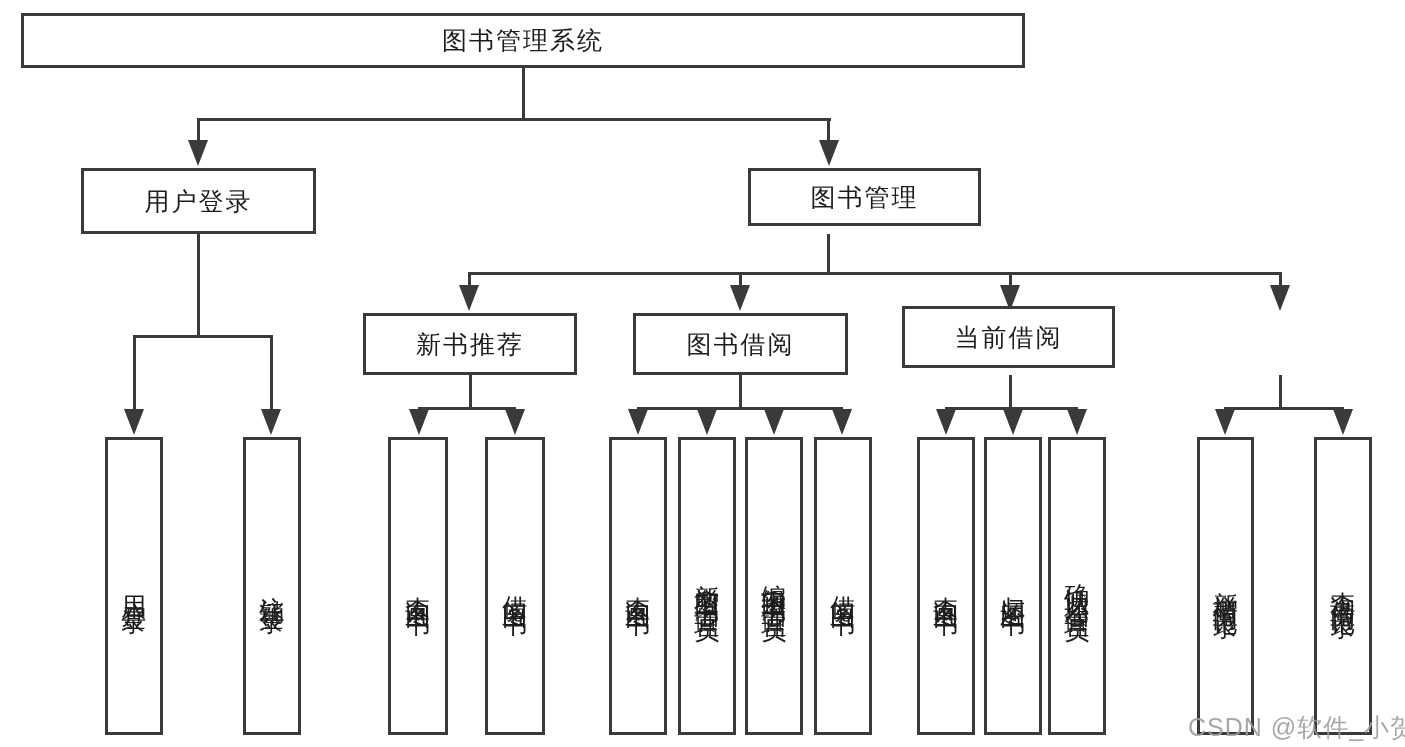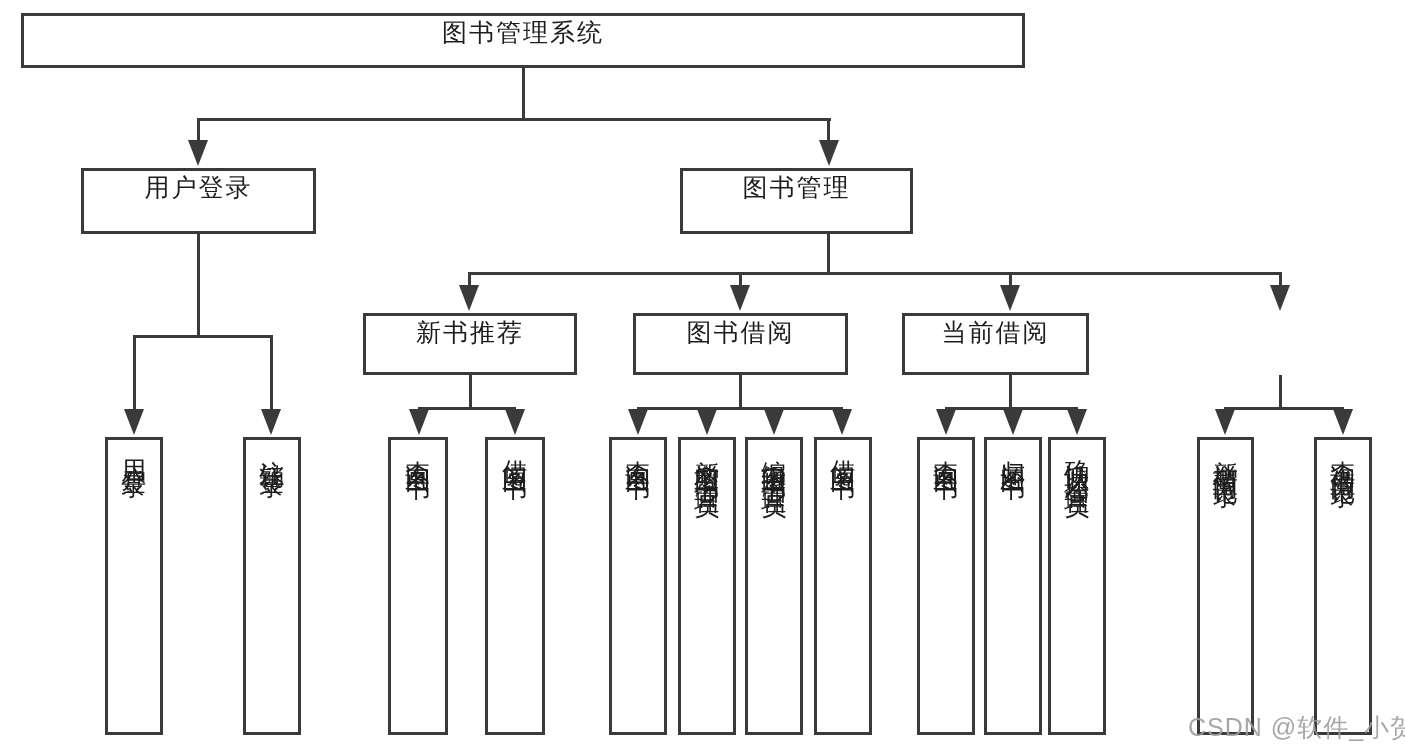--- a/index.html
+++ b/index.html
@@ -1,19 +1,19 @@
 <!DOCTYPE html>
 <html><head>
 <meta charset="utf-8">
 <style>
   html,body{margin:0;padding:0;background:#ffffff;}
   body{width:1405px;height:747px;overflow:hidden;font-family:"Liberation Sans",sans-serif;}
   .canvas{position:relative;width:1405px;height:747px;background:#ffffff;}
   .box{position:absolute;box-sizing:border-box;border:3px solid #3a3a3a;background:#ffffff;
-       display:flex;align-items:flex-start;justify-content:center;color:#1d1d1d;}
+       display:flex;align-items:center;justify-content:center;color:#1d1d1d;}
   .hbox{font-size:25px;letter-spacing:2px;}
   .leaf{top:437px;height:298px;}
   .leaf .vtext{writing-mode:vertical-rl;text-orientation:mixed;font-size:25px;
        letter-spacing:5px;line-height:1.05;color:#1d1d1d;}
   .vline{position:absolute;width:3px;background:#3a3a3a;}
   .hline{position:absolute;height:3px;background:#3a3a3a;}
   .arw{position:absolute;width:0;height:0;border-left:10px solid transparent;
        border-right:10px solid transparent;border-top:26px solid #3a3a3a;}
   .watermark{position:absolute;left:1188px;top:711px;font-size:25px;color:#9e9e9e;
        letter-spacing:1px;z-index:5;opacity:.9;white-space:nowrap;}
@@ -30,21 +30,21 @@
   <div class="vline" style="left:522px;top:68px;height:50px"></div>
   <div class="hline" style="left:197px;top:118px;width:634px"></div>
   <div class="vline" style="left:197px;top:118px;height:25px"></div>
   <div class="vline" style="left:827px;top:118px;height:25px"></div>
   <div class="arw" style="left:188px;top:140px"></div>
   <div class="arw" style="left:819px;top:140px"></div>
 
   <div class="box hbox" style="left:81px;top:168px;width:235px;height:66px">
     <span>用户登录</span>
   </div>
-  <div class="box hbox" style="left:680px;top:168px;width:233px;height:66px">
+  <div class="box hbox" style="left:748px;top:168px;width:233px;height:58px">
     <span>图书管理</span>
   </div>
 
   <div class="vline" style="left:197px;top:234px;height:102px"></div>
   <div class="hline" style="left:133px;top:335px;width:140px"></div>
   <div class="vline" style="left:133px;top:335px;height:76px"></div>
   <div class="vline" style="left:270px;top:335px;height:76px"></div>
   <div class="arw" style="left:124px;top:409px"></div>
   <div class="arw" style="left:261px;top:409px"></div>
 
@@ -58,21 +58,21 @@
   <div class="arw" style="left:730px;top:285px"></div>
   <div class="arw" style="left:1000px;top:285px"></div>
   <div class="arw" style="left:1270px;top:285px"></div>
 
   <div class="box hbox" style="left:633px;top:313px;width:215px;height:62px">
     <span>图书借阅</span>
   </div>
   <div class="box hbox" style="left:363px;top:313px;width:214px;height:62px">
     <span>新书推荐</span>
   </div>
-  <div class="box hbox" style="left:902px;top:313px;width:187px;height:62px">
+  <div class="box hbox" style="left:902px;top:306px;width:213px;height:62px">
     <span>当前借阅</span>
   </div>
 
   <div class="vline" style="left:469px;top:375px;height:32px"></div>
   <div class="hline" style="left:418px;top:407px;width:98px"></div>
   <div class="arw" style="left:409px;top:409px"></div>
   <div class="arw" style="left:505px;top:409px"></div>
 
   <div class="vline" style="left:739px;top:375px;height:32px"></div>
   <div class="hline" style="left:637px;top:407px;width:206px"></div>

